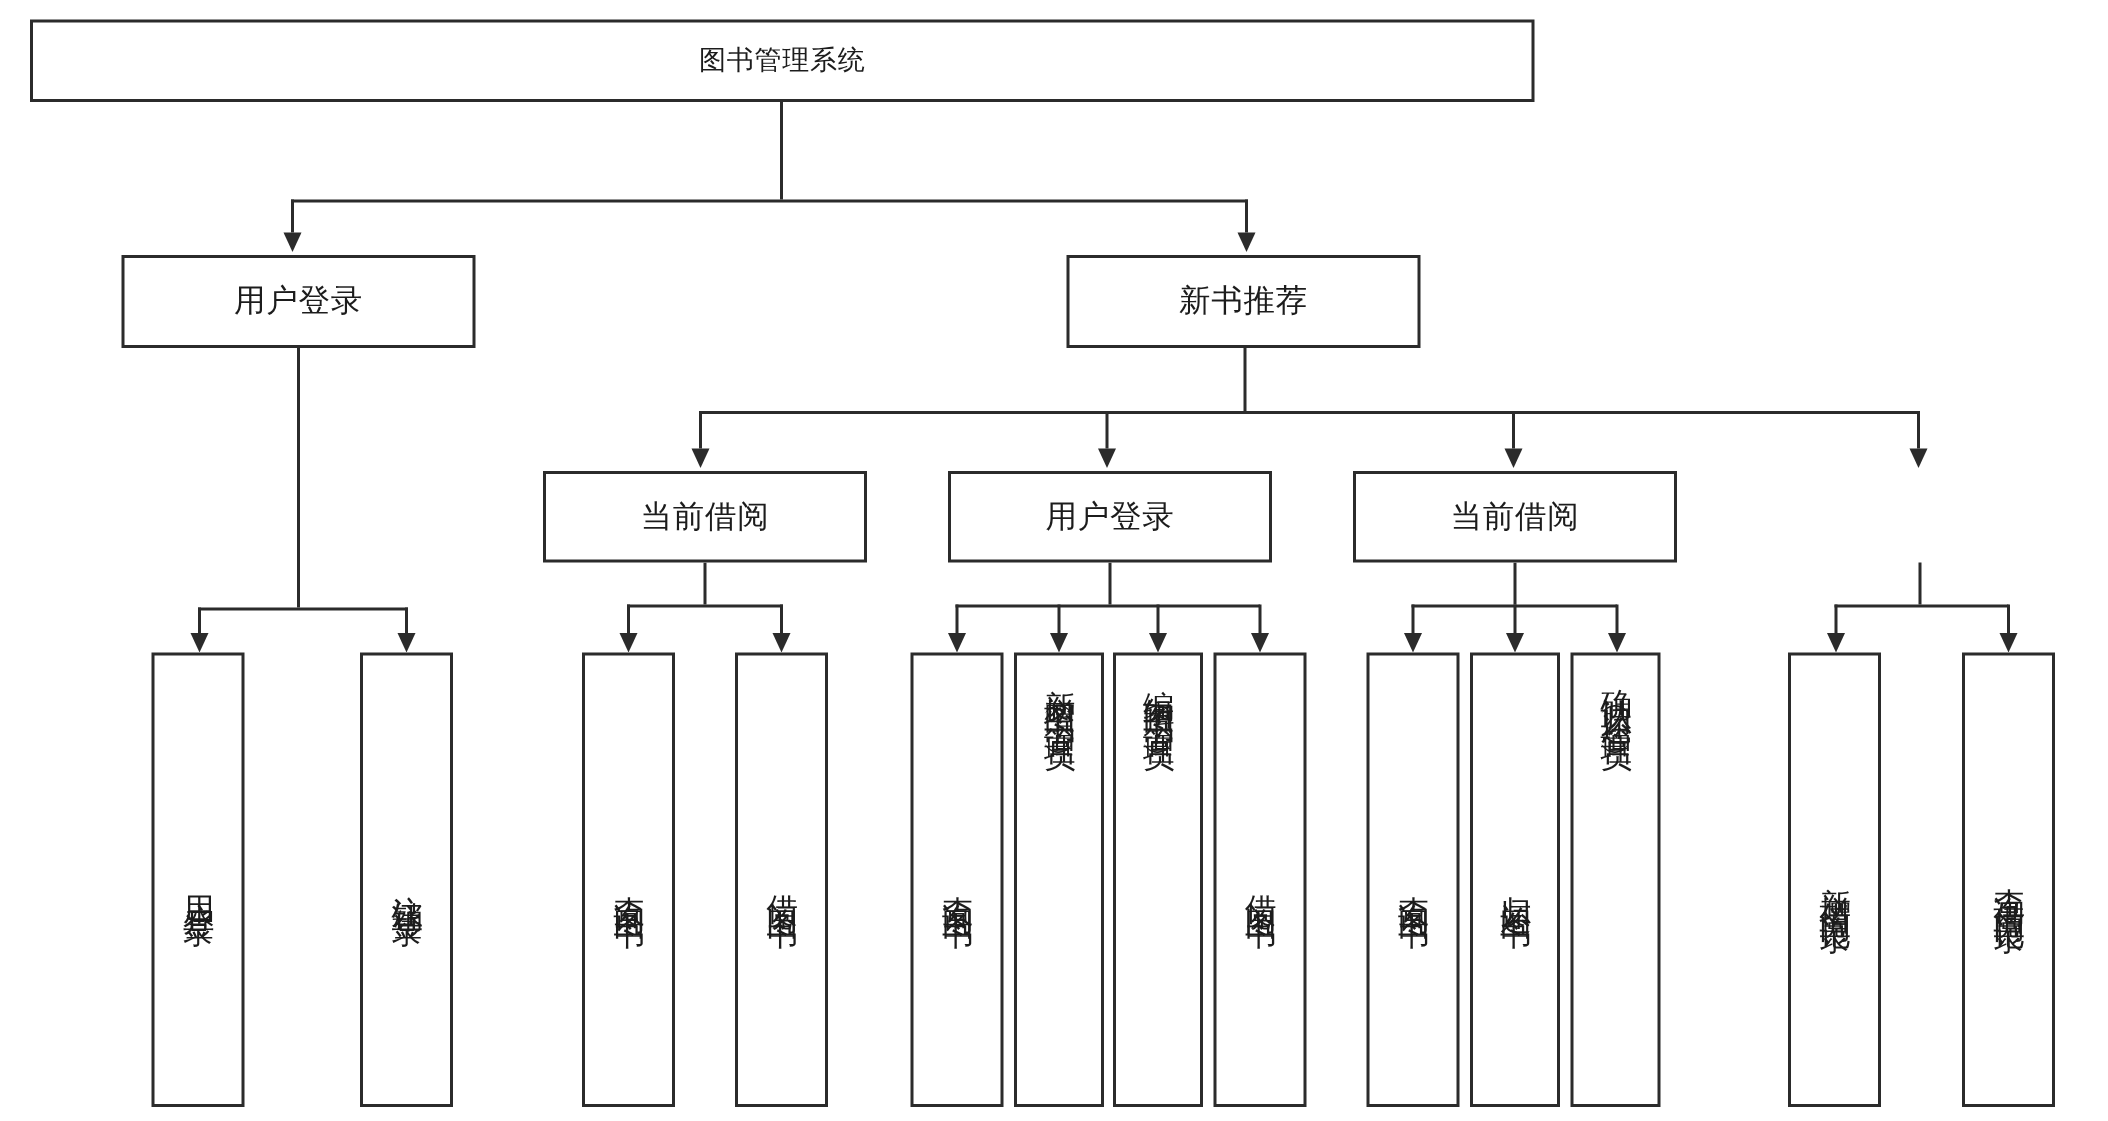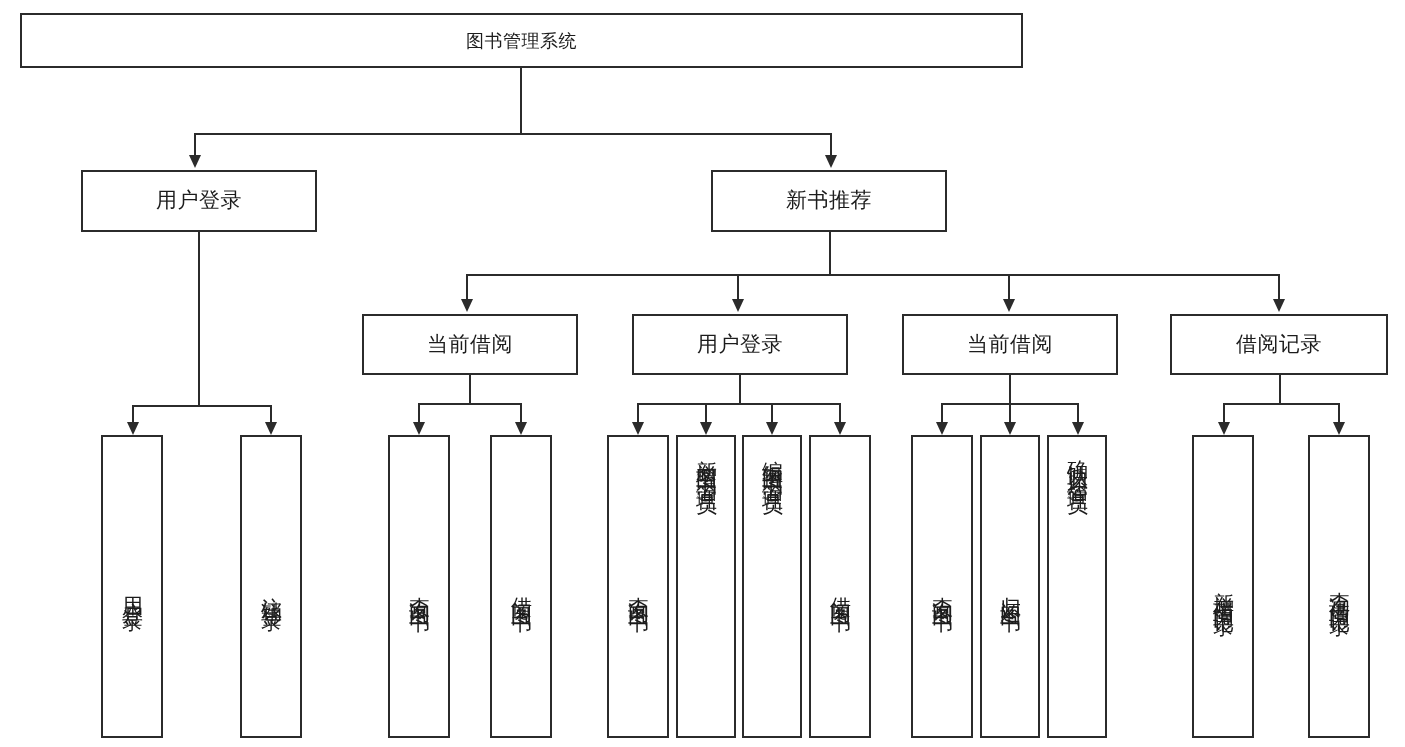--- a/index.html
+++ b/index.html
@@ -155,23 +155,20 @@
 
   <div class="node h-node" style="left:362px;top:314px;width:216px;height:61px;">
     <span class="lbl">当前借阅</span>
   </div>
   <div class="node h-node" style="left:632px;top:314px;width:216px;height:61px;">
     <span class="lbl">用户登录</span>
   </div>
   <div class="node h-node" style="left:902px;top:314px;width:216px;height:61px;">
     <span class="lbl">当前借阅</span>
   </div>
-  <div class="node h-node" style="left:1170px;top:314px;width:218px;height:61px;">
-    <span class="lbl">借阅记录</span>
-  </div>
 
   <div class="node v-node" style="left:101px;top:435px;width:62px;height:303px;align-items:center;">
     <span class="lbl">用户登录</span>
   </div>
   <div class="node v-node" style="left:240px;top:435px;width:62px;height:303px;align-items:center;">
     <span class="lbl">注销登录</span>
   </div>
 
   <div class="node v-node" style="left:388px;top:435px;width:62px;height:303px;align-items:center;">
     <span class="lbl">查询图书</span>

